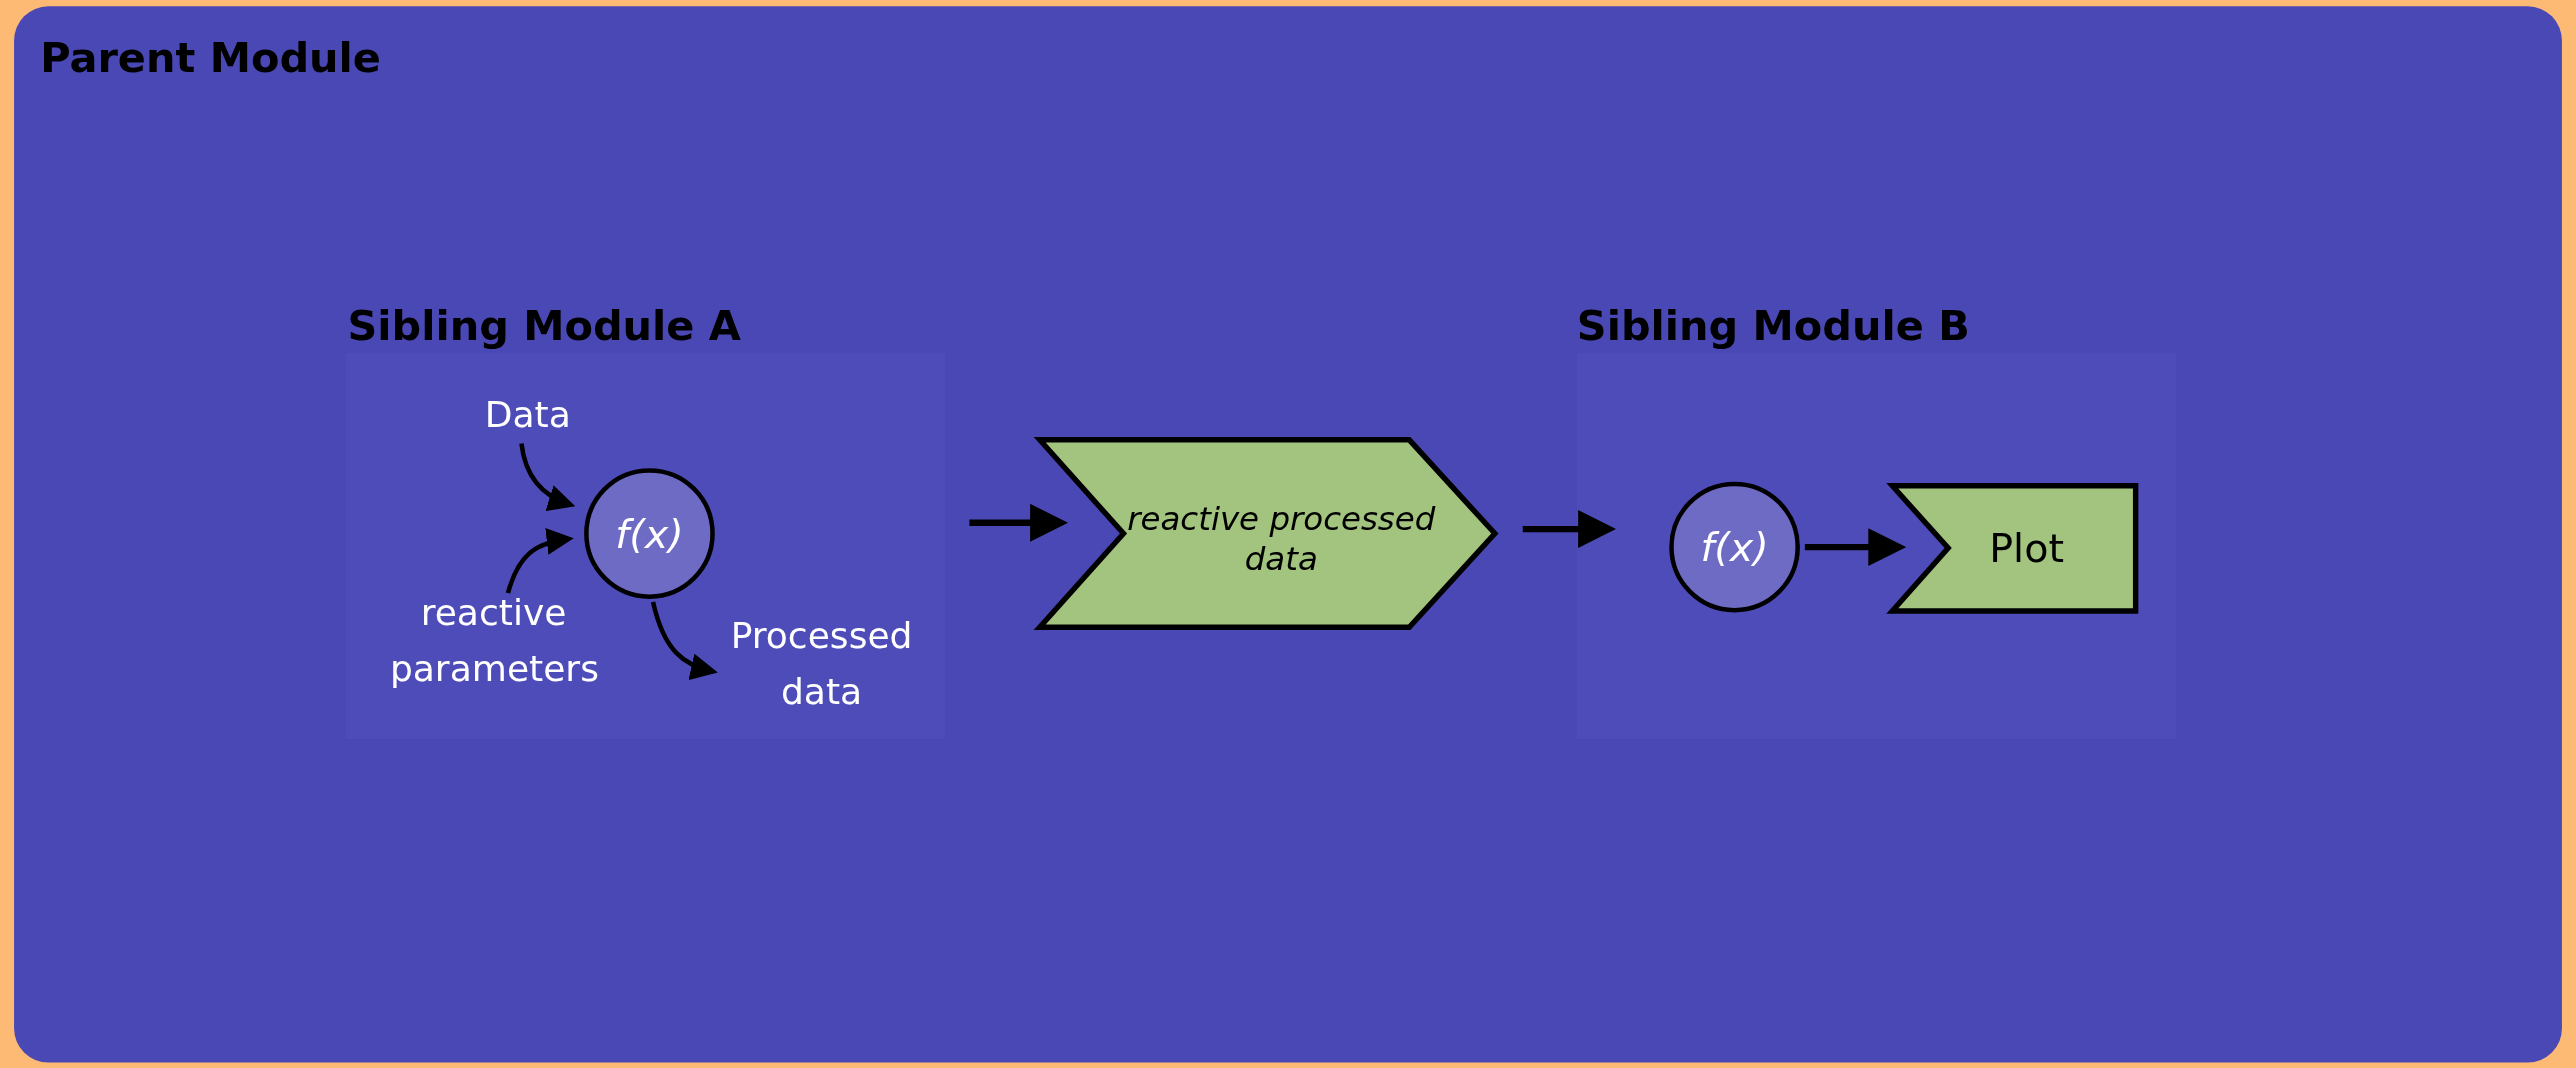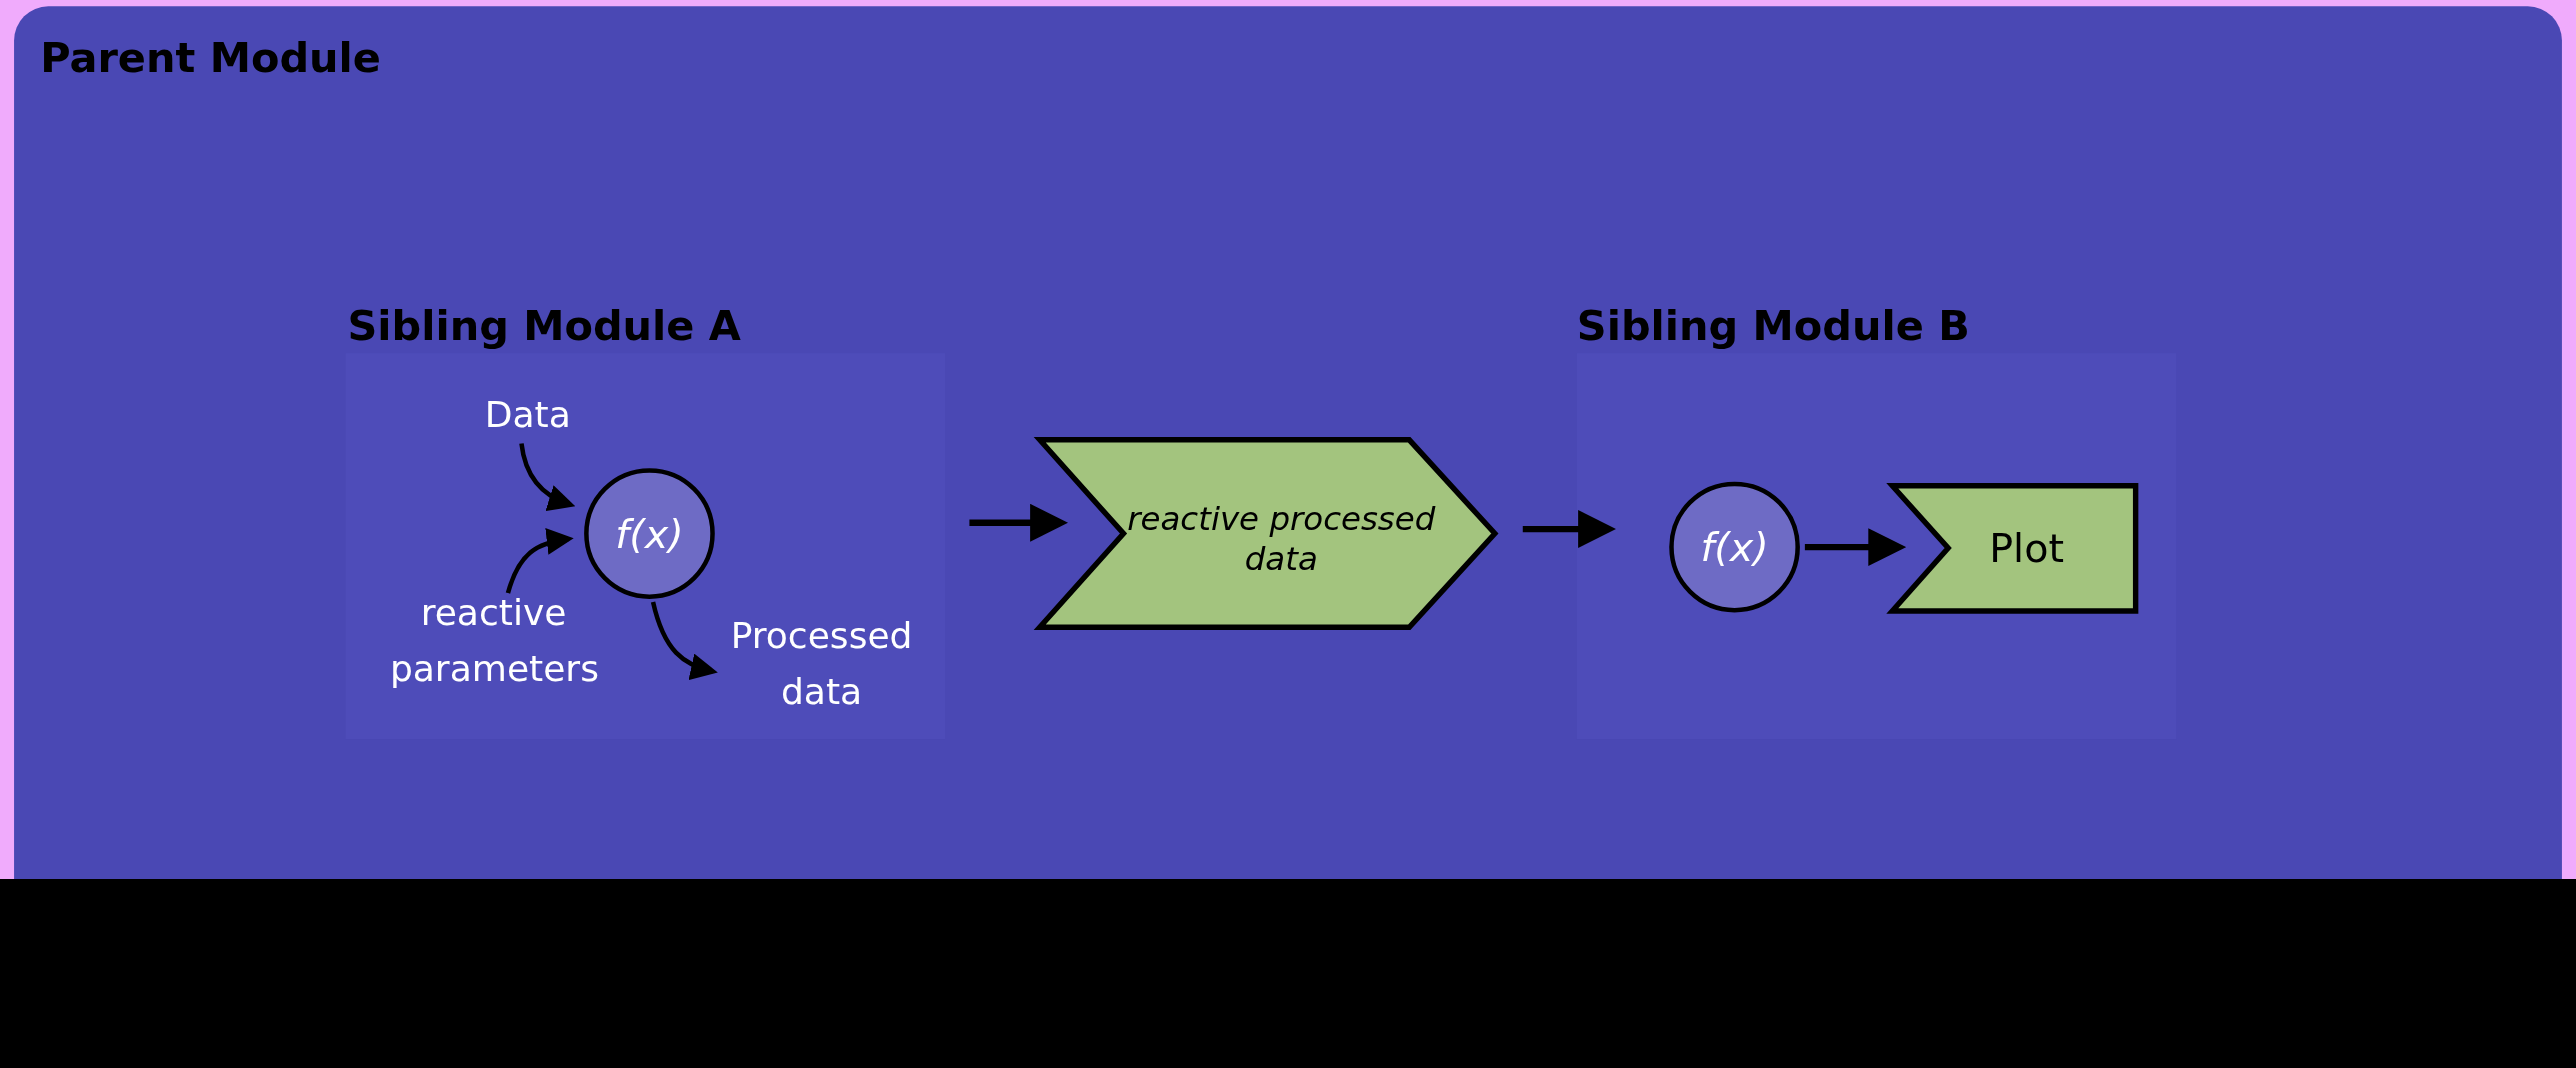--- a/index.html
+++ b/index.html
@@ -1,19 +1,19 @@
 <!DOCTYPE html>
 <html style="font-size:14.4px"><head>
 <meta charset="utf-8">
 <style>
   html,body{margin:0;padding:0;background:#000;}
   #stage{
     position:relative;
-    width:2576px;height:879px;
-    background:#f0abfc;
+    width:2576px;height:1068px;
+    background:#fdba74;
     font-family:"DejaVu Sans","Liberation Sans",sans-serif;
     overflow:hidden;
   }
   svg{display:block}
   text{font-family:"DejaVu Sans","Liberation Sans",sans-serif;}
   .title{font-size:46px;font-weight:bold;fill:#000;}
   .label-white{font-size:40px;fill:#ffffff;}
   .fx-text{font-size:44px;font-style:italic;fill:#ffffff;}
   .banner-text{font-size:36px;font-style:italic;fill:#000;font-weight:500;}
   .plot-text{font-size:44px;fill:#000;}

